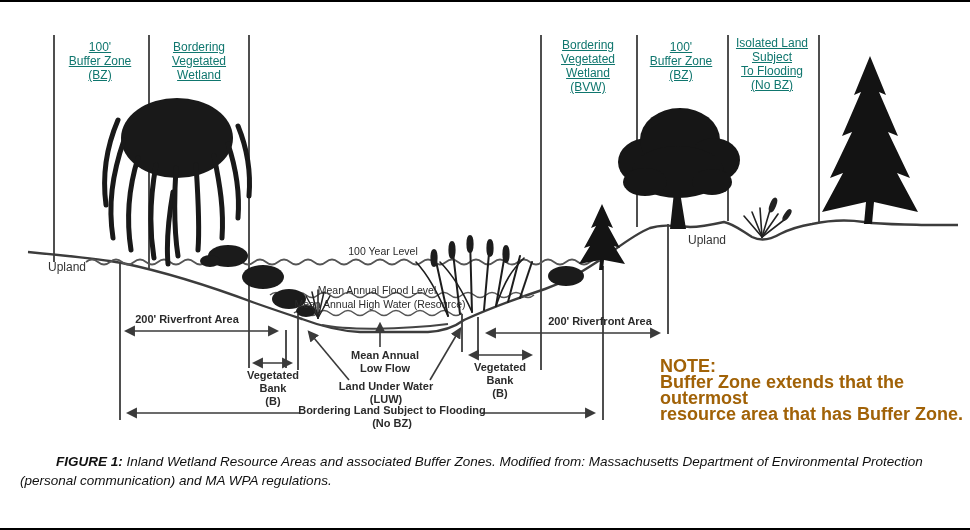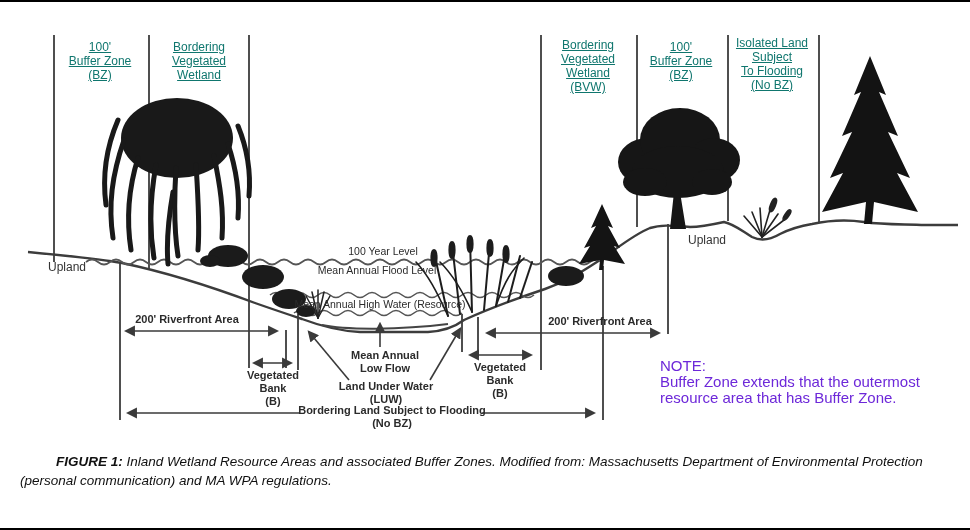--- a/index.html
+++ b/index.html
@@ -6,21 +6,21 @@
   .stage{position:relative;width:970px;height:530px;background:#ffffff;overflow:hidden;
          font-family:"Liberation Sans","DejaVu Sans",sans-serif;color:#2d2d2d;}
   .bar{position:absolute;left:0;width:970px;height:2px;background:#000;}
   .vline{position:absolute;width:2px;background:#4f4f4f;}
   svg.draw{position:absolute;left:0;top:0;}
   .lbl{position:absolute;white-space:pre-line;text-align:center;transform:translateX(-50%);}
   .zl{font-size:12px;line-height:14px;color:#0f766e;text-decoration:underline;}
   .wl{font-size:10.5px;line-height:12.5px;color:#2b2b2b;}
   .ml{font-size:11px;line-height:13px;font-weight:bold;color:#2b2b2b;}
   .upland{position:absolute;font-size:12px;color:#333;}
-  .note{position:absolute;left:660px;top:358px;font-size:15px;font-weight:normal;color:#6d28d9;line-height:16px;}
+  .note{position:absolute;left:660px;top:358px;font-size:18px;font-weight:bold;color:#a16207;line-height:16px;}
   .note .body{white-space:pre-line;}
   .caption{position:absolute;left:20px;top:452px;width:936px;font-size:13.5px;line-height:19px;
            font-style:italic;color:#101010;}
   .caption .fig{font-weight:bold;margin-left:36px;}
 </style>
 </head>
 <body>
 
 <div class="stage">
 
@@ -162,21 +162,21 @@
 (BZ)</div>
   <div class="lbl zl" style="left:772px;top:36px;">Isolated Land
 Subject
 To Flooding
 (No BZ)</div>
 
   <div class="upland" style="left:48px;top:260px;">Upland</div>
   <div class="upland" style="left:688px;top:233px;">Upland</div>
 
   <div class="lbl wl" style="left:383px;top:245px;">100 Year Level</div>
-  <div class="lbl wl" style="left:377px;top:264px;">Mean Annual Flood Level</div>
+  <div class="lbl wl" style="left:377px;top:284px;">Mean Annual Flood Level</div>
   <div class="lbl wl" style="left:380px;top:298px;">Mean Annual High Water (Resource)</div>
   <div class="lbl ml" style="left:385px;top:349px;font-weight:bold;">Mean Annual
 Low Flow</div>
   <div class="lbl ml" style="left:386px;top:380px;">Land Under Water
 (LUW)</div>
 
   <div class="lbl ml" style="left:187px;top:313px;">200' Riverfront Area</div>
   <div class="lbl ml" style="left:600px;top:315px;">200' Riverfront Area</div>
   <div class="lbl ml" style="left:273px;top:369px;">Vegetated
 Bank

